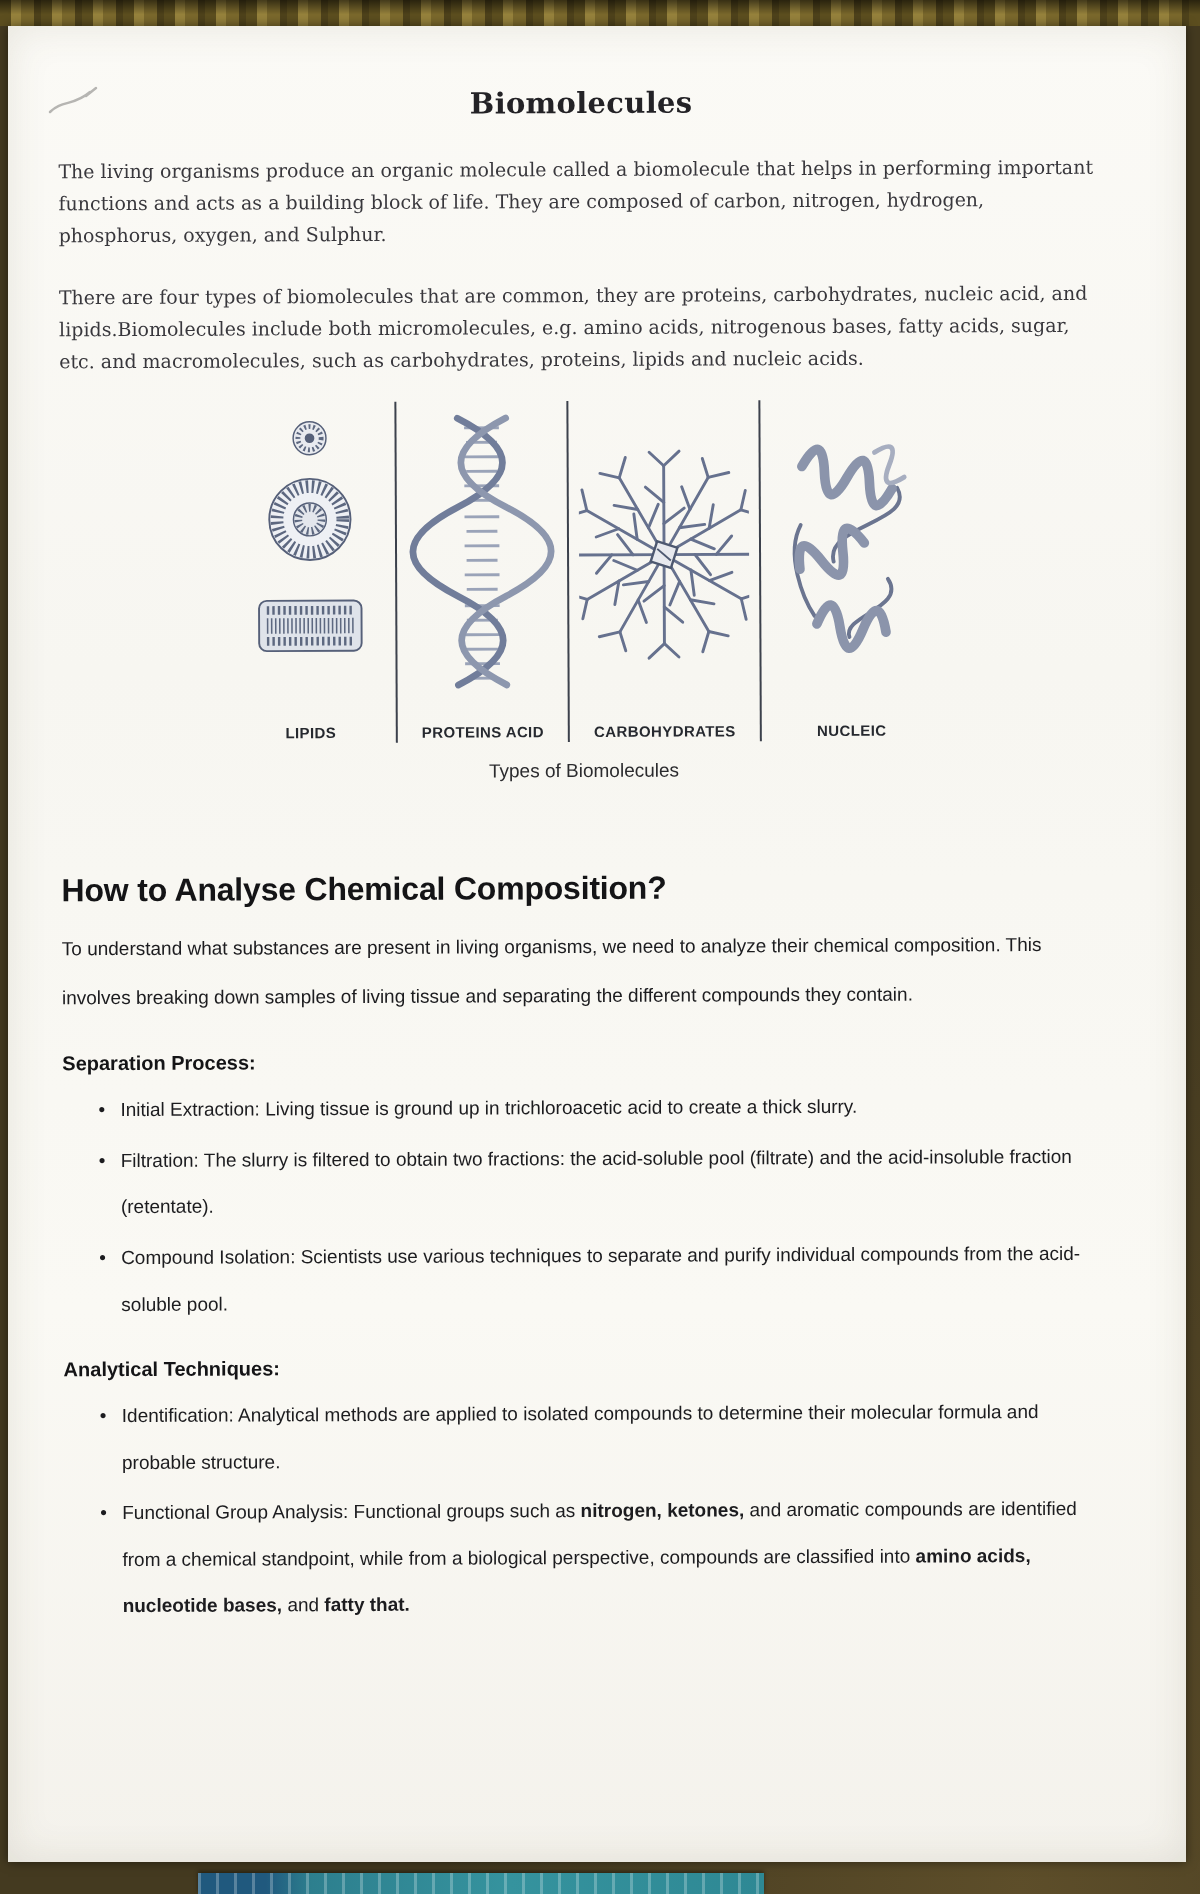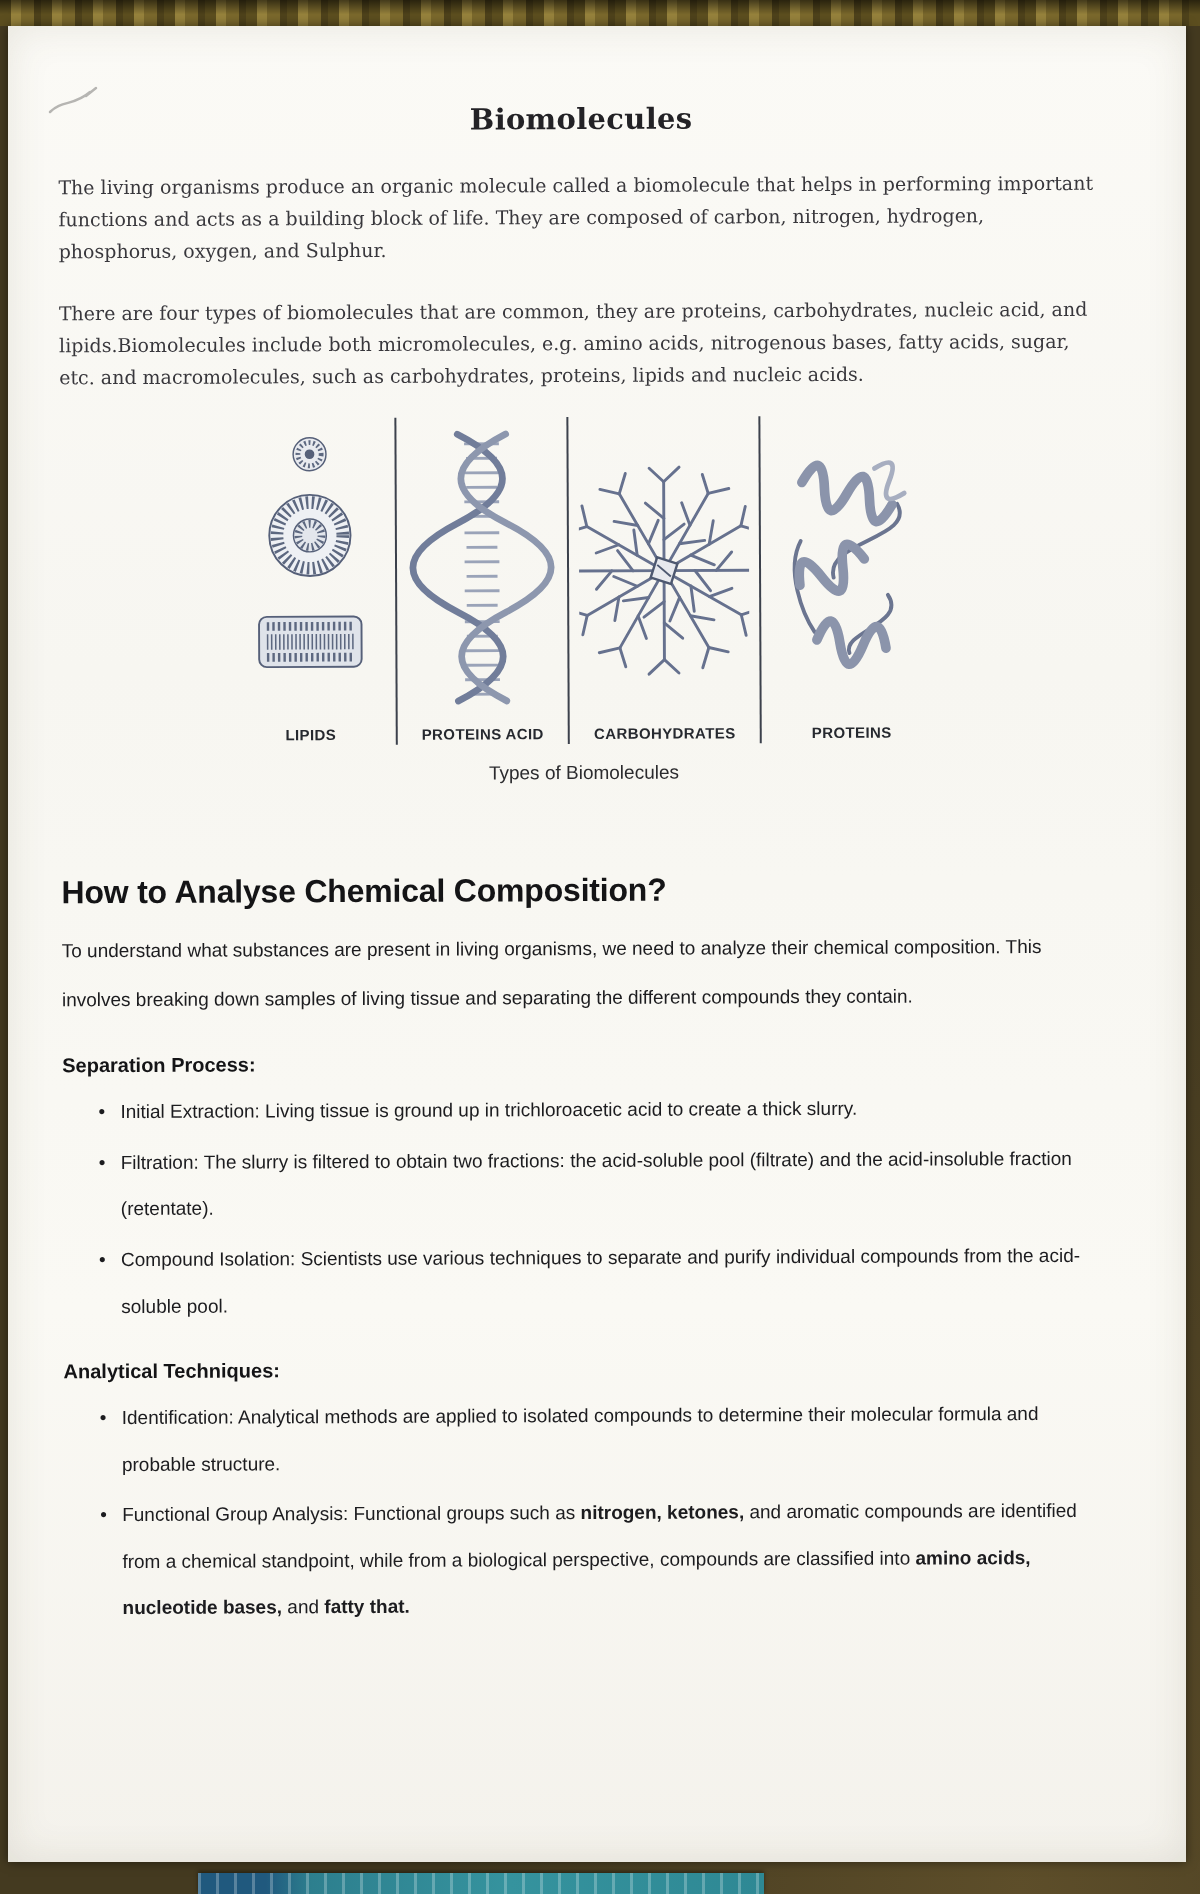--- a/index.html
+++ b/index.html
@@ -17,21 +17,21 @@
     position:absolute; top:0; left:0; width:1200px; height:26px;
     background:
       linear-gradient(180deg, rgba(0,0,0,.55), rgba(0,0,0,0) 55%),
       repeating-linear-gradient(90deg,#5c4e1f 0 11px,#96823c 11px 21px,#7a682c 21px 34px,#4e421b 34px 41px);
   }
 
   .paper {
     position:absolute; top:26px; left:8px; width:1178px; height:1836px;
     background: linear-gradient(180deg,#fbfaf6 0%, #f7f6f1 35%, #faf9f4 70%, #f4f2ec 100%);
     box-shadow: inset 0 0 40px rgba(90,80,50,.12), 0 0 10px rgba(0,0,0,.5);
-    padding: 76px 82px 0 50px;
+    padding: 60px 82px 0 50px;
   }
   .paper-inner { transform: rotate(-0.25deg); transform-origin: 50% 0; }
 
   .pencil-mark { position:absolute; left:38px; top:58px; }
 
   .doc-title {
     font-family:"DejaVu Serif", serif; font-weight:700; font-size:29px;
     color:#232226; text-align:center; letter-spacing:.3px;
   }
 
@@ -41,21 +41,21 @@
   }
   .serif-p:first-of-type { margin-top:34px; }
 
   
   .bio-figure { margin:26px auto 0; width:800px; }
   .panels { display:flex; align-items:stretch; justify-content:center; }
   .panel { display:flex; flex-direction:column; align-items:center; justify-content:flex-end; padding:4px 6px 0; }
   .panel .art { height:300px; display:flex; align-items:center; justify-content:center; }
   .panel-label {
     font-family:"Liberation Sans", sans-serif; font-weight:700; font-size:15px;
-    color:#26292f; letter-spacing:.4px; margin:4px 0 2px; white-space:nowrap;
+    color:#26292f; letter-spacing:.4px; margin:18px 0 2px; white-space:nowrap;
   }
   .vline { width:2px; background:#3c414c; margin:0 4px; }
   .fig-caption {
     text-align:center; font-size:19px; color:#2b2b2e; margin-top:18px;
     font-family:"Liberation Sans", sans-serif;
   }
 
   
   .h2 {
     margin-top:88px; font-size:32px; font-weight:700; color:#141416;
@@ -211,21 +211,21 @@
                 <g fill="none" stroke="#8b94ab" stroke-width="10" stroke-linecap="round">
                   <path d="M28,72 q12,-42 24,0 t24,0 t24,0 t24,0" transform="rotate(14 80 72)"></path>
                   <path d="M24,150 q12,-42 24,0 t24,0 t24,0" transform="rotate(-22 66 150)"></path>
                   <path d="M44,228 q12,-42 24,0 t24,0 t24,0" transform="rotate(7 90 228)"></path>
                 </g>
                 <g fill="none" stroke="#a7aec0" stroke-width="5" stroke-linecap="round">
                   <path d="M100,58 q10,-30 20,0 t20,0" transform="rotate(40 120 58)"></path>
                 </g>
               </svg>
             </div>
-            <div class="panel-label">PROTEINS</div>
+            <div class="panel-label">NUCLEIC</div>
           </div>
 
         </div>
         <figcaption class="fig-caption">Types of Biomolecules</figcaption>
       </figure>
 
       <h2 class="h2">How to Analyse Chemical Composition?</h2>
 
       <p class="sans-p">To understand what substances are present in living organisms, we need to analyze their chemical composition. This involves breaking down samples of living tissue and separating the different compounds they contain.</p>
 

